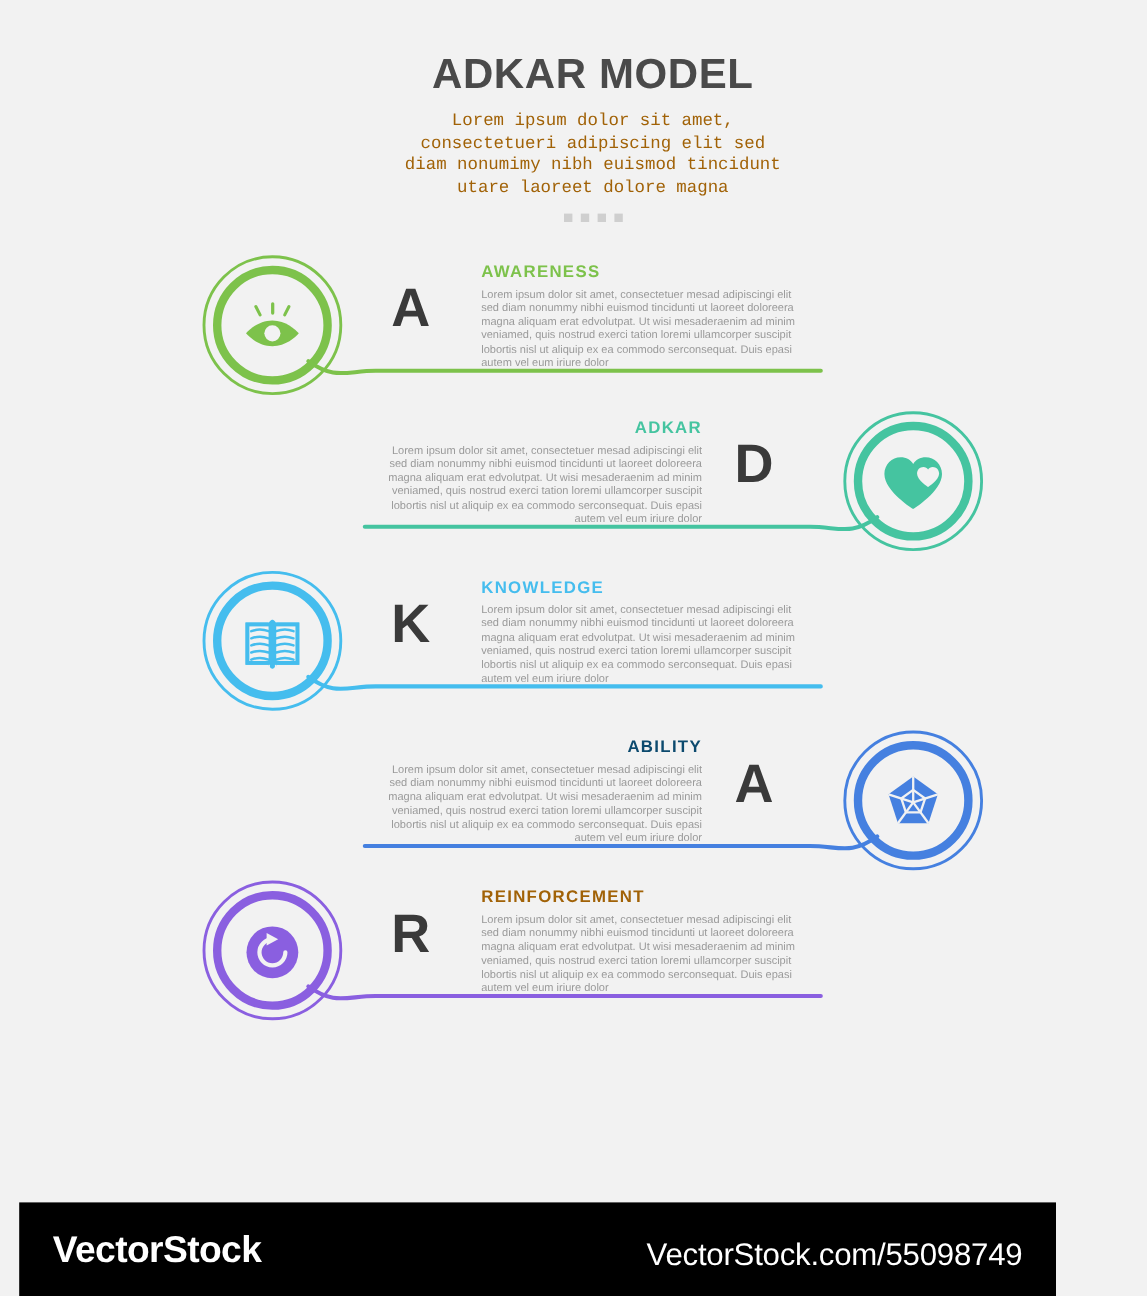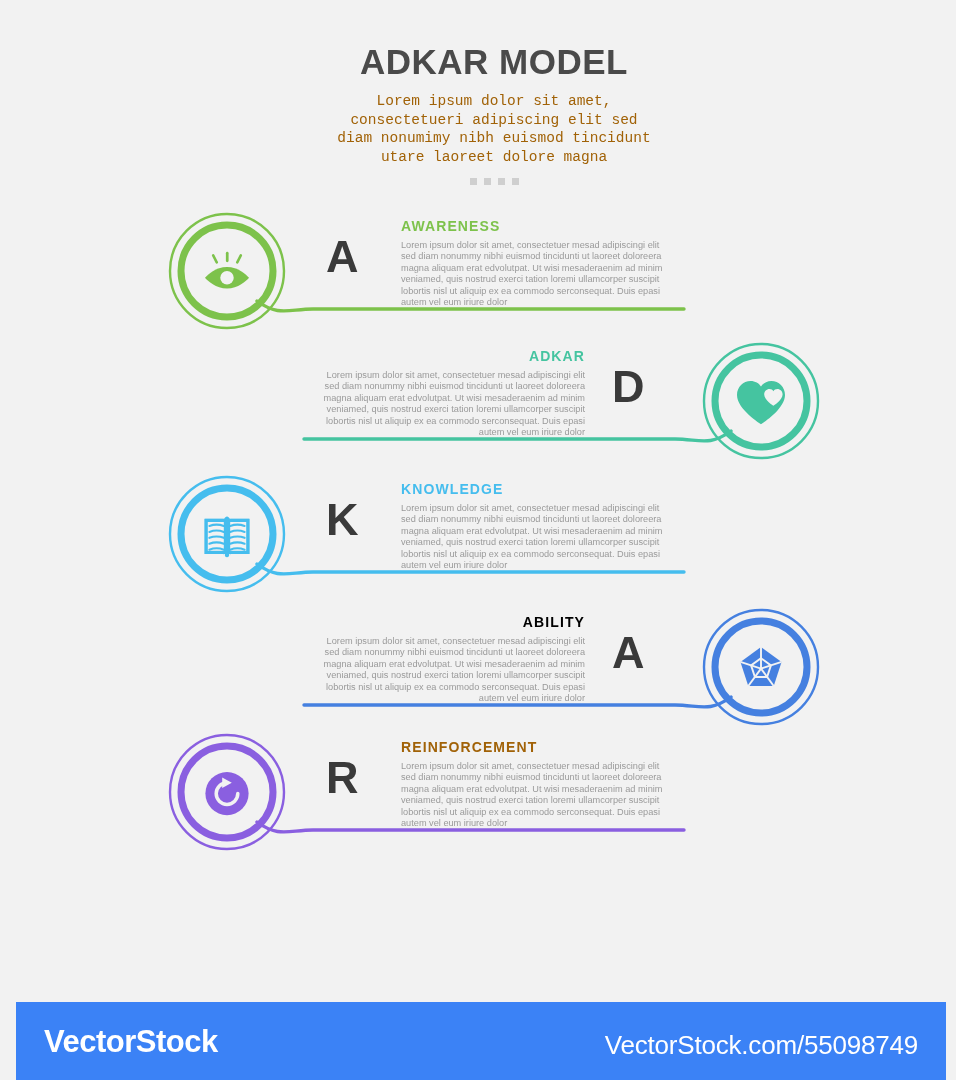--- a/index.html
+++ b/index.html
@@ -121,23 +121,23 @@
     top: 38px;
   }
   .row.left .letter  { left: 310px; }
   .row.right .letter { left: 596px; }
 
   
   .footer {
     position: absolute;
     left: 0;
     top: 1002px;
-    width: 930px;
+    width: 864px;
     height: 78px;
-    background: #3b82f6;
+    background: #000000;
   }
   .footer-brand {
     position: absolute;
     left: 28px;
     top: 22px;
     font-size: 31px;
     font-weight: bold;
     color: #ffffff;
     letter-spacing: -0.5px;
   }
@@ -251,21 +251,21 @@
               <line x1="50" y1="52" x2="75.7" y2="43.7" stroke="#f2f2f2" stroke-width="2.4"></line>
               <line x1="50" y1="52" x2="65.9" y2="73.8" stroke="#f2f2f2" stroke-width="2.4"></line>
               <line x1="50" y1="52" x2="34.1" y2="73.8" stroke="#f2f2f2" stroke-width="2.4"></line>
               <line x1="50" y1="52" x2="24.3" y2="43.7" stroke="#f2f2f2" stroke-width="2.4"></line>
               <polygon points="50.0,39.0 62.4,48.0 57.6,62.5 42.4,62.5 37.6,48.0" fill="none" stroke="#f2f2f2" stroke-width="2.4"></polygon>
             </g>
           </g>
         </svg>
         <div class="letter">A</div>
         <div class="textblock">
-          <div class="heading" style="color:#000000">ABILITY</div>
+          <div class="heading" style="color:#0c4a6e">ABILITY</div>
           <div class="body">Lorem ipsum dolor sit amet, consectetuer mesad adipiscingi elit sed diam nonummy nibhi euismod tincidunti ut laoreet doloreera magna aliquam erat edvolutpat. Ut wisi mesaderaenim ad minim veniamed, quis nostrud exerci tation loremi ullamcorper suscipit lobortis nisl ut aliquip ex ea commodo serconsequat. Duis epasi autem vel eum iriure dolor</div>
         </div>
       </div>
       <div class="row row-4 left">
         <svg class="track" viewBox="0 0 956 180" width="956" height="180">
           <circle cx="211" cy="75" r="57" fill="none" stroke="#8A5FE0" stroke-width="2.4"></circle>
           <circle cx="211" cy="75" r="46" fill="none" stroke="#8A5FE0" stroke-width="7"></circle>
           <path d="M 241 105 C 263 121, 273 113, 297 113 L 668 113" fill="none" stroke="#8A5FE0" stroke-width="3.4" stroke-linecap="round"></path>
           <g transform="translate(171,35) scale(0.8)">
             <g>

